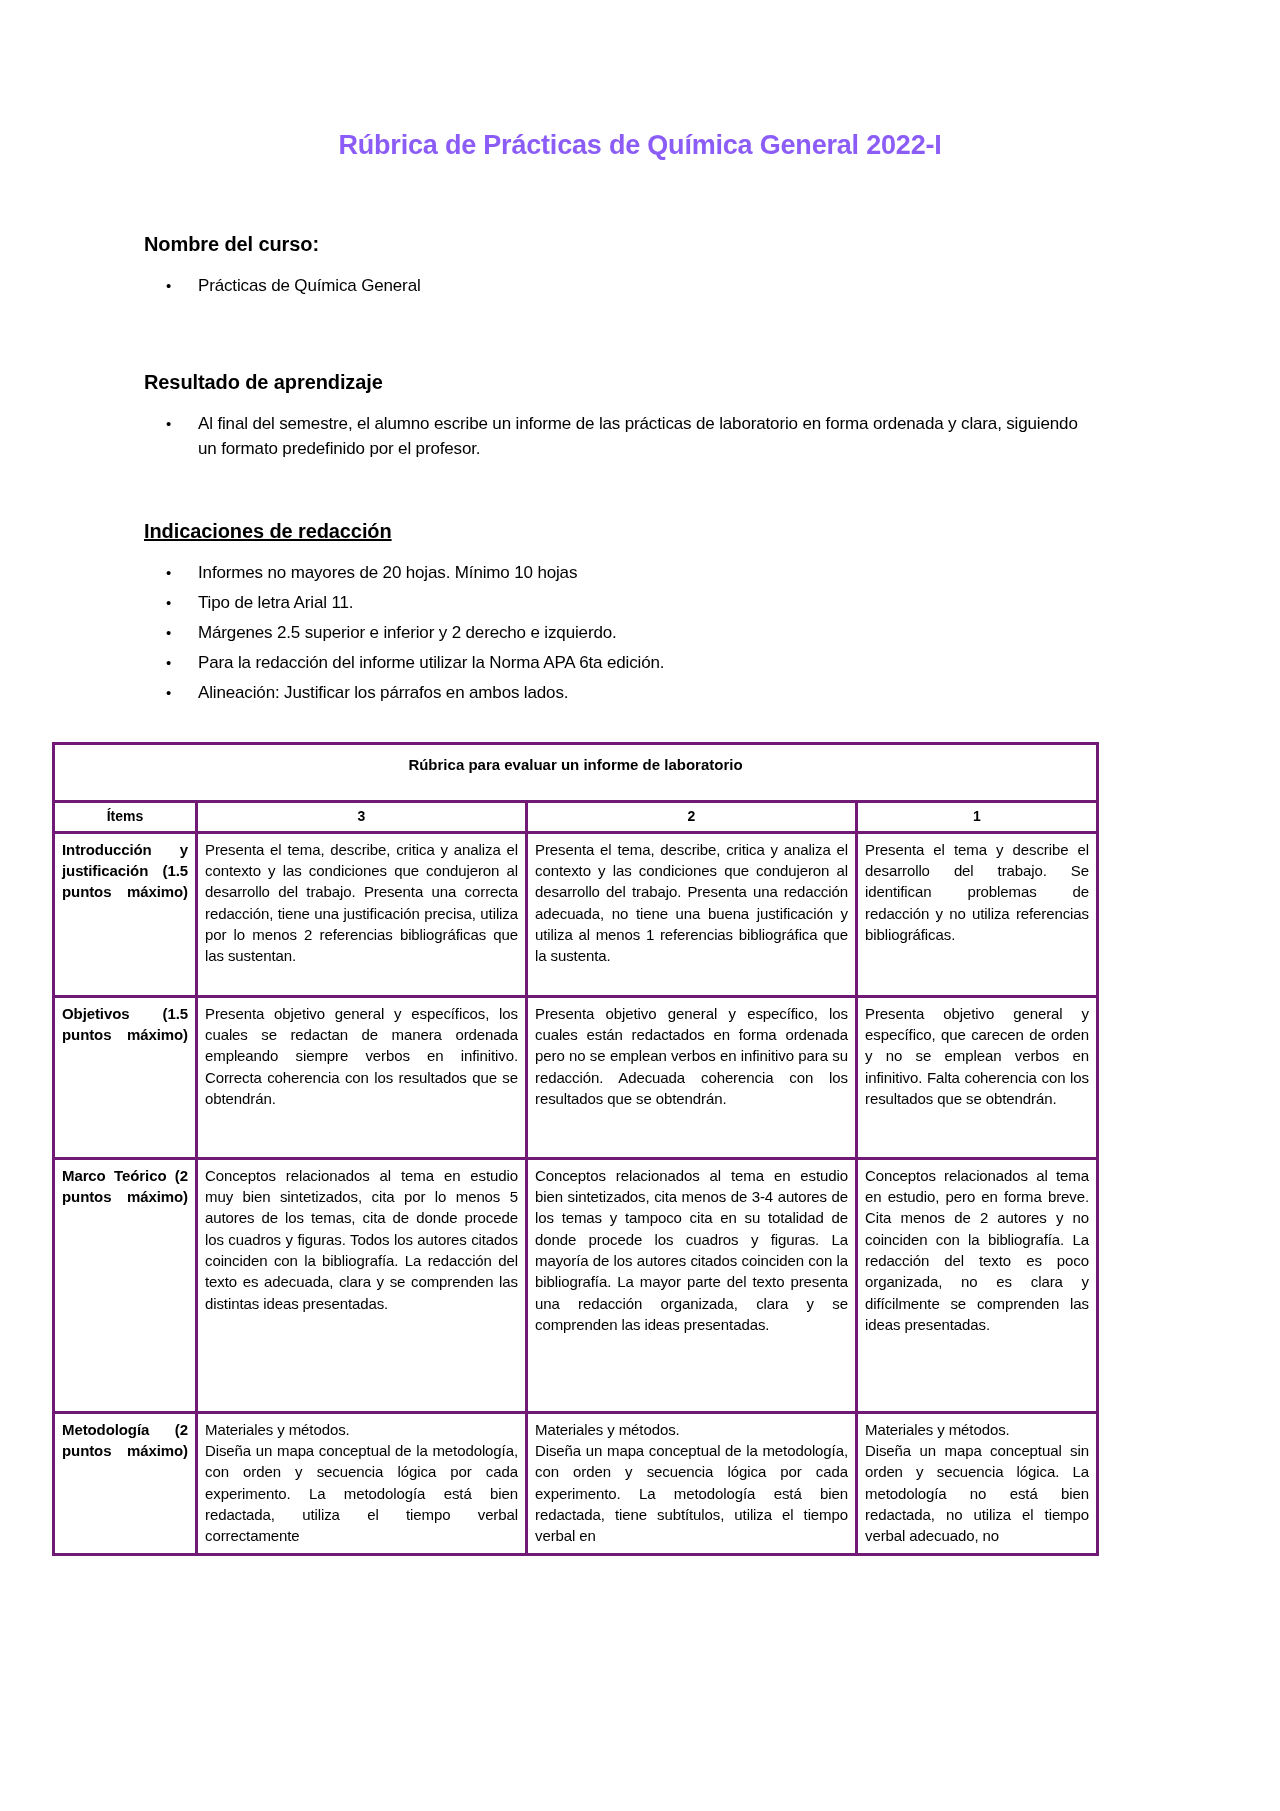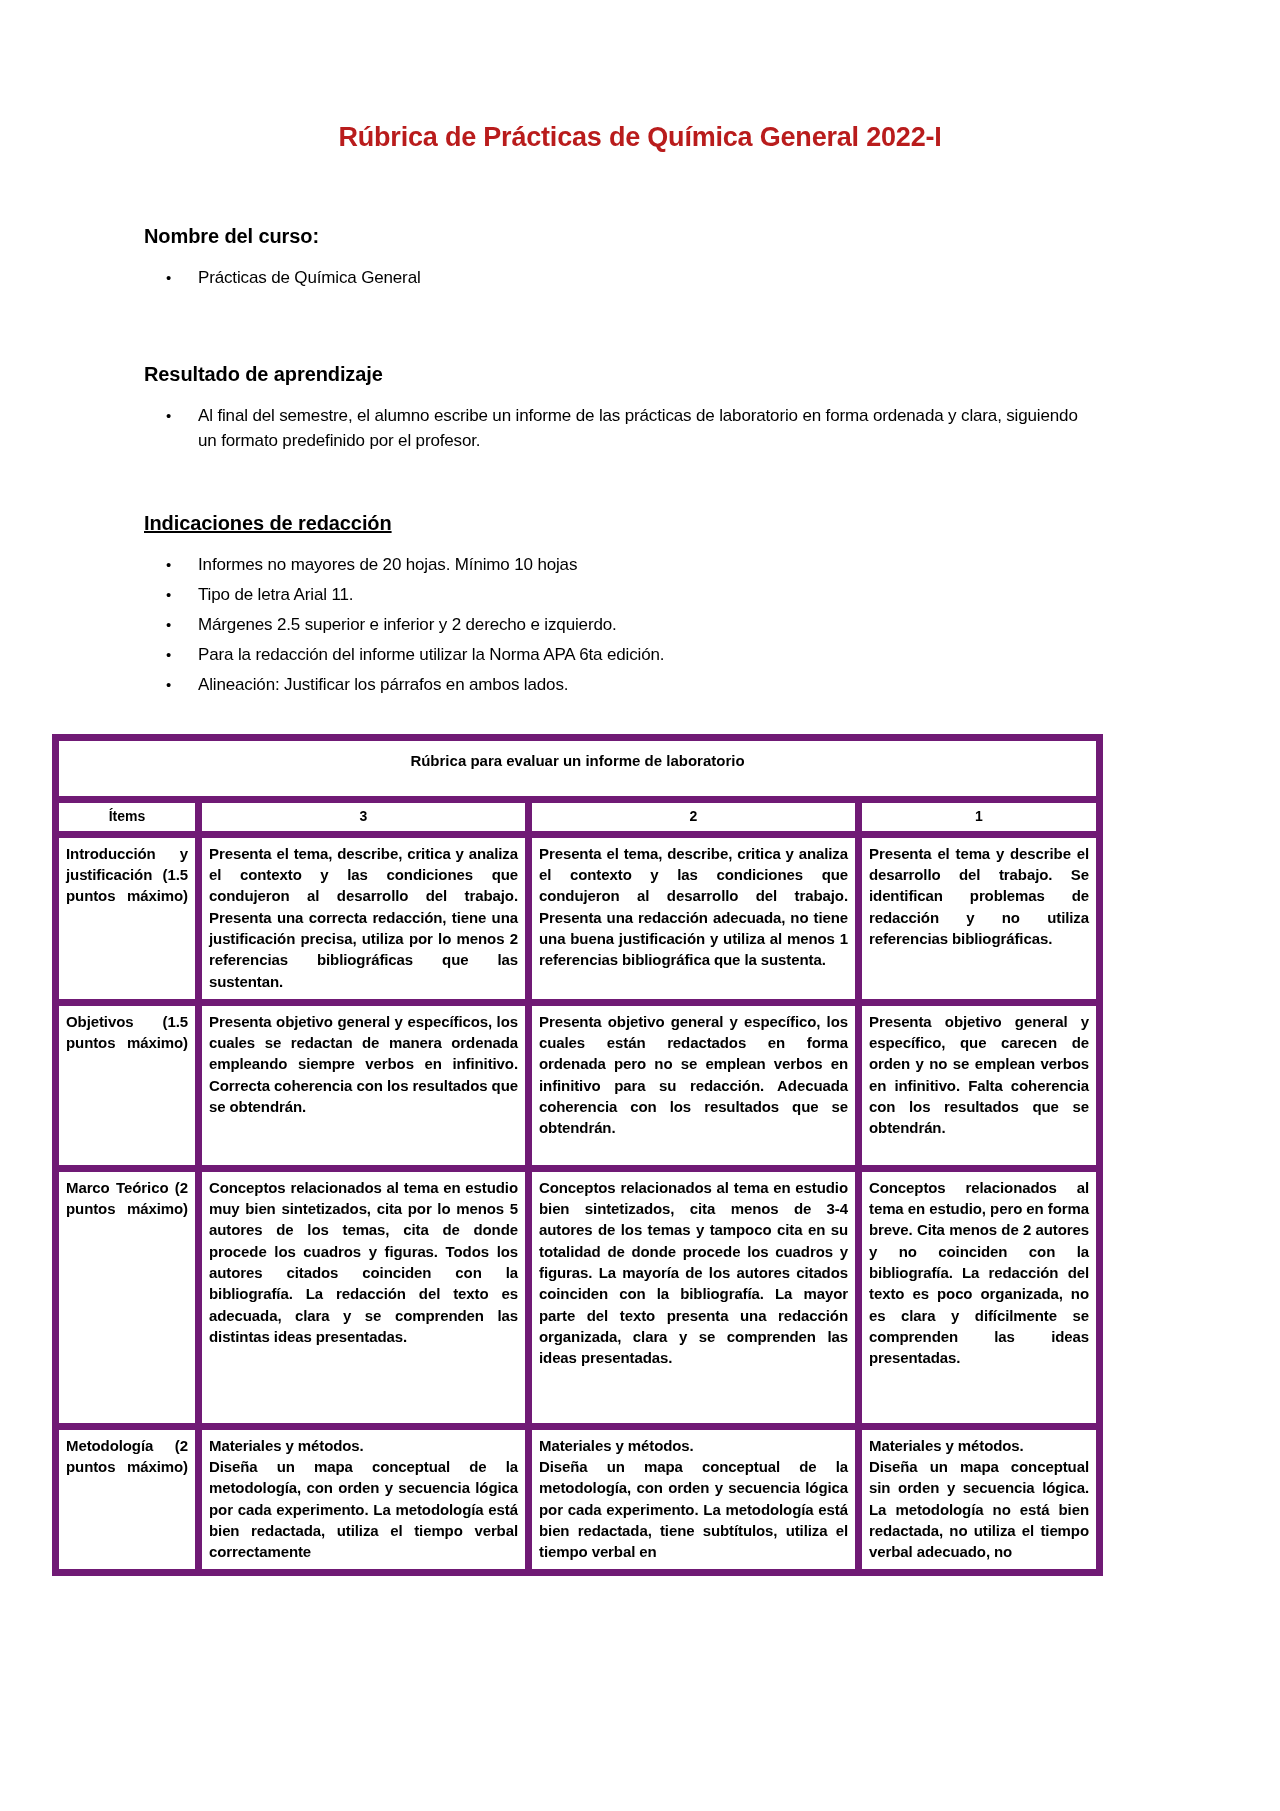--- a/index.html
+++ b/index.html
@@ -10,23 +10,23 @@
     color:#000000;
     overflow:hidden;
   }
   .page { position:relative; width:1280px; height:1811px; box-sizing:border-box; }
 
   .doc-title {
     text-align:center;
     font-size:27px;
     font-weight:bold;
     letter-spacing:-0.2px;
-    margin:4px;
+    margin:12px;
     padding-top:118px;
-    color:#b91c1c;
+    color:#8b5cf6;
   }
 
   .body-block { padding:0 185px 0 132px; }
 
   .sec-head {
     font-size:20px;
     font-weight:bold;
     margin:12px;
     padding-top:60px;
     letter-spacing:-0.1px;
@@ -59,21 +59,21 @@
   
   .rubric-wrap { padding:36px 0 0 0; }
   table.rubric {
     border-collapse:collapse;
     table-layout:fixed;
     width:1044px;
     margin-left:52px;
     font-size:15px;
   }
   table.rubric td, table.rubric th {
-    border:7px solid #701a75;
+    border:3px solid #701a75;
     vertical-align:top;
     padding:5px 7px 6px 7px;
     line-height:1.42;
   }
   .rubric .col-item  { width:143px; }
   .rubric .col-three { width:330px; }
   .rubric .col-two   { width:330px; }
   .rubric .col-one   { width:241px; }
 
   .rubric .title-row td {
@@ -96,21 +96,20 @@
     text-align:justify;
     text-align-last:justify;
     letter-spacing:-0.1px;
     margin-top:21px;
   }
   .rubric td.desc-cell {
     text-align:justify;
     text-align-last:left;
     letter-spacing:-0.1px;
     hyphens:none;
-    font-weight:bold;
   }
   .rubric tr.row-tall-intro td { height:150px; }
   .rubric tr.row-tall-obj td   { height:148px; }
   .rubric tr.row-tall-marco td { height:240px; }
   .rubric tr.row-last td       { height:120px; }
 </style>
 </head>
 <body>
 
 <div class="page">

